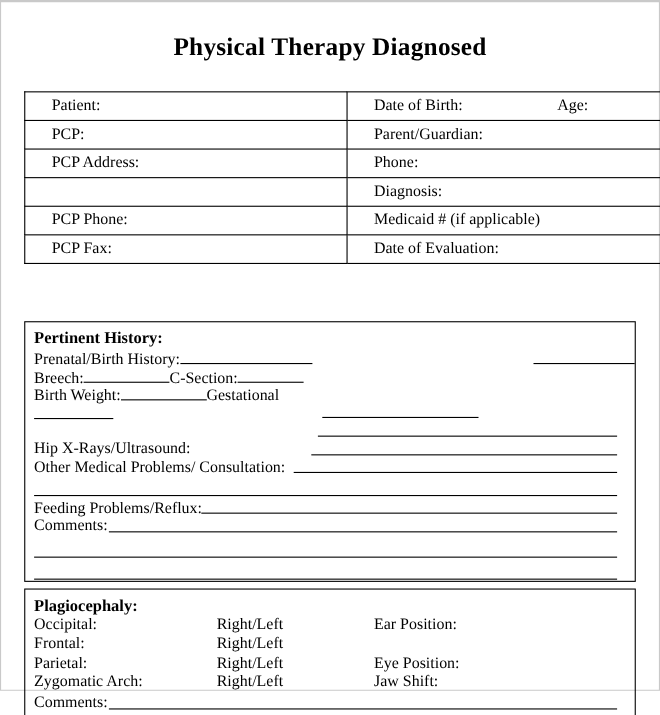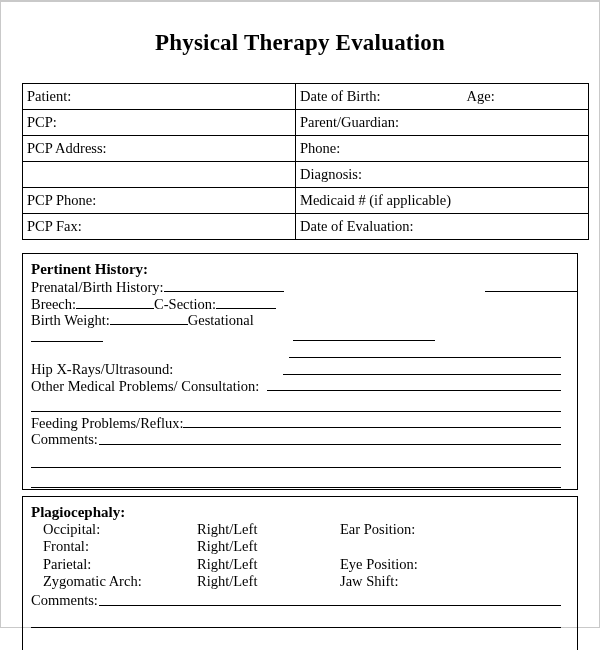--- a/index.html
+++ b/index.html
@@ -59,39 +59,40 @@
     position: absolute;
     left: 0;
     top: 83px;
     width: 556px;
     border-collapse: collapse;
     table-layout: fixed;
   }
   .info-table td {
     border: 1.6px solid #000;
     height: 25px;
-    padding: 0 0 0 4px;
+    padding: 0 0 0 24px;
     font-size: 14.5px;
     line-height: 25px;
     vertical-align: middle;
     white-space: nowrap;
     overflow: hidden;
   }
   .info-table td.col-left  { width: 268px; }
   .info-table td.col-right { width: 288px; }
   .age-label { display: inline-block; margin-left: 86px; }
 
   
   .section-box {
     position: absolute;
     left: 0;
     width: 556px;
     box-sizing: border-box;
     border: 1.6px solid #000;
     padding: 7px 16px 6px 8px;
+    margin-top: 39px;
   }
   #pertinent-box  { top: 253px;  height: 237px; }
   #plagio-box     { top: 496px;  height: 168px; }
 
   .section-heading {
     font-weight: bold;
     font-size: 15px;
     line-height: 17px;
     margin: 0 0 0 0;
     white-space: nowrap;
@@ -141,34 +142,34 @@
   .spacer-4 { height: 4px; }
 
   
   .plagio-row {
     position: relative;
     font-size: 14.5px;
     line-height: 17.4px;
     height: 17.4px;
     white-space: nowrap;
   }
-  .pg-c1 { position: absolute; left: 12px;   top: 0; }
+  .pg-c1 { position: absolute; left: 0px;   top: 0; }
   .pg-c2 { position: absolute; left: 166px; top: 0; }
   .pg-c3 { position: absolute; left: 309px; top: 0; }
 </style>
 </head>
 <body>
 
 <div id="page">
 
   <div id="page-frame"></div>
 
   <div id="sheet">
 
-    <h1 class="doc-title">Physical Therapy Evaluation</h1>
+    <h1 class="doc-title">Physical Therapy Diagnosed</h1>
 
     <table class="info-table">
       <tbody>
         <tr>
           <td class="col-left">Patient:</td>
           <td class="col-right"><span>Date of Birth:</span><span class="age-label">Age:</span></td>
         </tr>
         <tr>
           <td class="col-left">PCP:</td>
           <td class="col-right">Parent/Guardian:</td>

